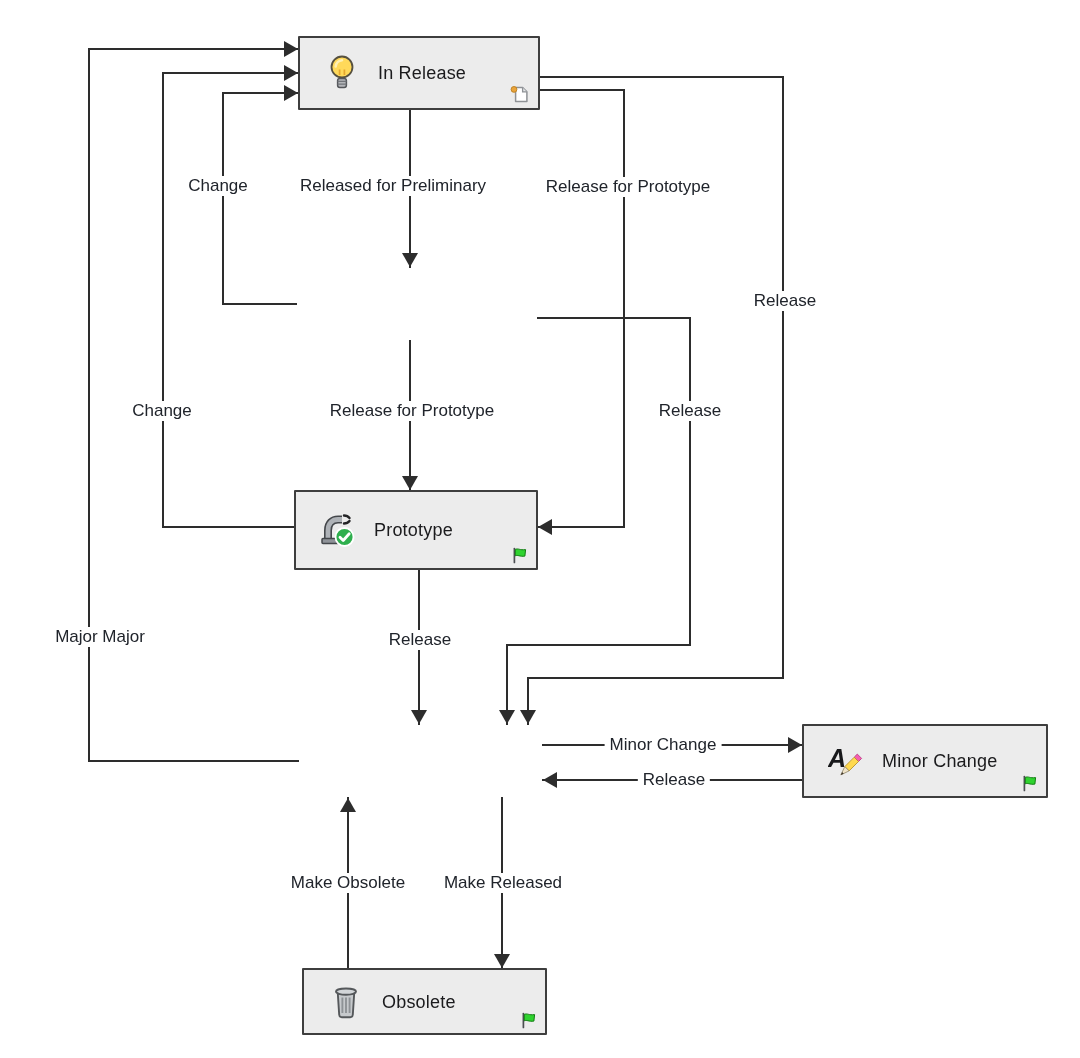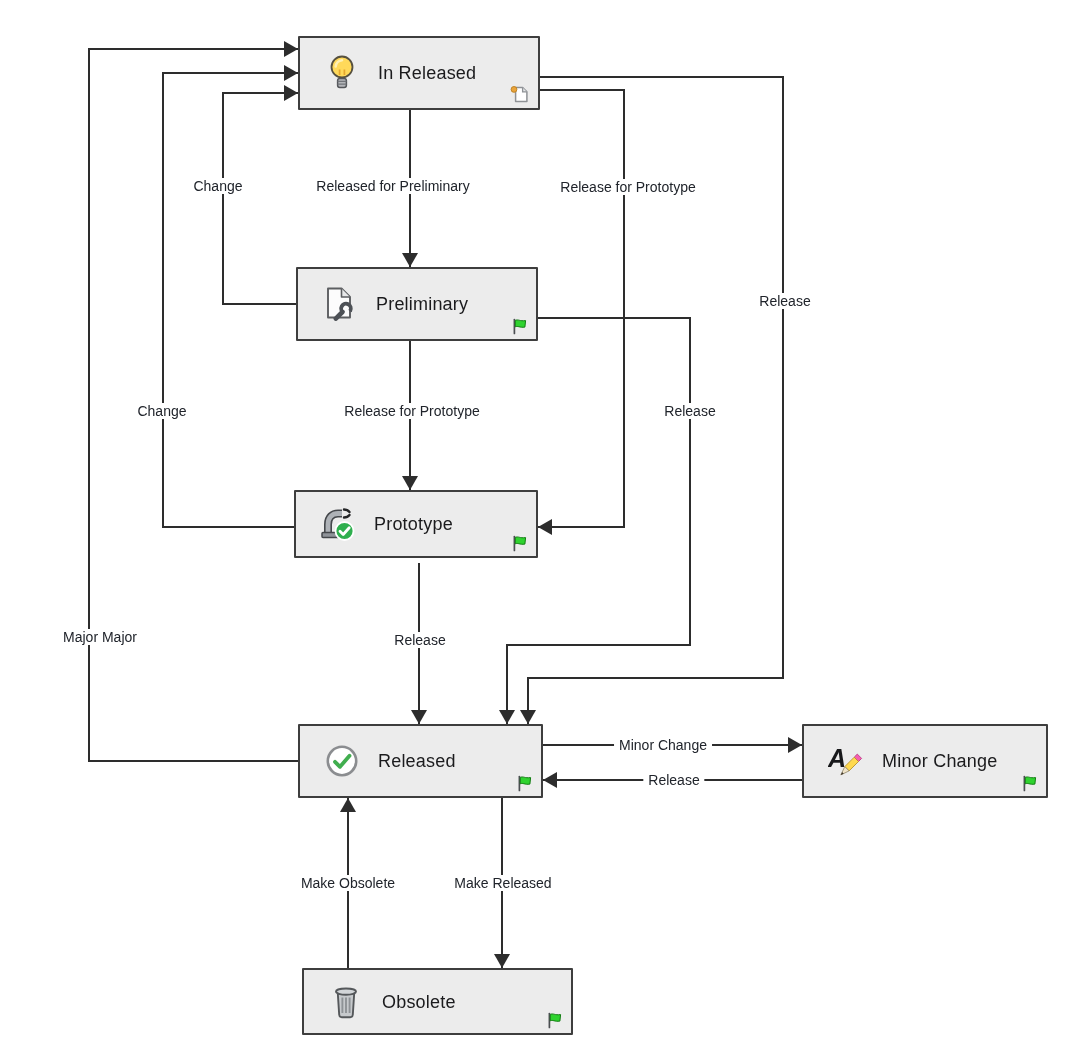--- a/index.html
+++ b/index.html
@@ -22,21 +22,21 @@
     width:44px;display:flex;justify-content:center;align-items:center;line-height:0;
   }
   .state-label{
     position:absolute;left:78px;top:50%;transform:translateY(-50%);
     font-size:18px;color:var(--state-text);white-space:nowrap;letter-spacing:.2px;
   }
   .corner-icon{position:absolute;right:9px;bottom:4px;line-height:0;}
   .edge-seg{position:absolute;background:var(--line);}
   .edge-label{
     position:absolute;transform:translate(-50%,-50%);
-    background:#ffffff;padding:0 5px;font-size:14px;
+    background:#ffffff;padding:0 5px;font-size:17px;
     color:var(--label-text);white-space:nowrap;
   }
   .arrow{position:absolute;width:0;height:0;}
   .arrow-down{border-left:8px solid transparent;border-right:8px solid transparent;border-top:14px solid var(--line);}
   .arrow-up{border-left:8px solid transparent;border-right:8px solid transparent;border-bottom:14px solid var(--line);}
   .arrow-right{border-top:8px solid transparent;border-bottom:8px solid transparent;border-left:14px solid var(--line);}
   .arrow-left{border-top:8px solid transparent;border-bottom:8px solid transparent;border-right:14px solid var(--line);}
 </style>
 </head>
 <body style="--line: #2d2d2d; --box-fill: #ececec; --box-border: #3e3e3e; --state-text: #1b1b1d; --label-text: #20242b; background: rgb(255, 255, 255);">
@@ -98,67 +98,39 @@
     <div class="state-box" style="left: 298px; top: 36px; width: 242px; height: 74px;">
       <span class="state-icon">
         <svg width="28" height="38" viewBox="0 0 28 38">
           <circle cx="14" cy="13" r="10.5" fill="#ffd95a" stroke="#56503f" stroke-width="1.8"></circle>
           <path d="M14 6.2a7 7 0 0 0-6.3 6.3" fill="none" stroke="#fff0b3" stroke-width="2.6" stroke-linecap="round"></path>
           <path d="M11.6 15.5v5.5M16.4 15.5v5.5" stroke="#e4a62e" stroke-width="1.7"></path>
           <rect x="9.6" y="24.5" width="8.8" height="9" rx="2.2" fill="#b4b6ba" stroke="#54565a" stroke-width="1.5"></rect>
           <path d="M9.6 27.4h8.8M9.6 30.2h8.8" stroke="#717479" stroke-width="1.3"></path>
         </svg>
       </span>
-      <span class="state-label">In Released</span>
+      <span class="state-label">In Release</span>
       <span class="corner-icon"><svg width="19" height="19" viewBox="0 0 19 19">
           <path d="M5.6 2.6h7l4.3 4.3v9.5H5.6z" fill="#fff" stroke="#8f9296" stroke-width="1.5" stroke-linejoin="round"></path>
           <path d="M12.6 2.6v4.3h4.3" fill="#e5e7e9" stroke="#8f9296" stroke-width="1.3"></path>
           <circle cx="4" cy="4.4" r="2.9" fill="#eaa43a" stroke="#ba7f23" stroke-width="0.9"></circle>
         </svg></span>
     </div>
-    <div class="state-box" style="left: 296px; top: 267px; width: 242px; height: 74px;">
-      <span class="state-icon">
-        <svg width="32" height="34" viewBox="0 0 32 34">
-          <path d="M4 1.5h13.5l8.5 8.5v20.5H4z" fill="#fcfcfc" stroke="#5c5e61" stroke-width="1.9" stroke-linejoin="round"></path>
-          <path d="M17.5 1.5v8.5H26" fill="#e7e8e9" stroke="#5c5e61" stroke-width="1.6" stroke-linejoin="round"></path>
-          <circle cx="22" cy="21.5" r="4.8" fill="none" stroke="#4d5156" stroke-width="3.8" stroke-dasharray="22.5 7.7" transform="rotate(118 22 21.5)"></circle>
-          <path d="M11.8 31.6l6.6-6.6" stroke="#4d5156" stroke-width="4.6" stroke-linecap="round"></path>
-        </svg>
-      </span>
-      <span class="state-label">Preliminary</span>
-      <span class="corner-icon"><svg width="16" height="17" viewBox="0 0 16 17">
-          <path d="M3.4 1.6v13.8" stroke="#4b4e52" stroke-width="1.7" stroke-linecap="round"></path>
-          <path d="M4.3 2.4c2.8-1.4 4.4 1 10.3.2l-.7 6.5c-5.2.8-6.8-1.5-9.6-.3z" fill="#2fd32f" stroke="#127c12" stroke-width="1"></path>
-        </svg></span>
-    </div>
-    <div class="state-box" style="left: 294px; top: 490px; width: 244px; height: 68px;">
+    <div class="state-box" style="left: 294px; top: 490px; width: 244px; height: 80px;">
       <span class="state-icon">
         <svg width="38" height="36" viewBox="0 0 38 36">
           <path d="M9 27v-8.5C9 11 13.5 7.5 19 7.5h4" fill="none" stroke="#44474b" stroke-width="8"></path>
           <path d="M9 27v-8.5C9 11 13.5 7.5 19 7.5h4" fill="none" stroke="#aeb2b7" stroke-width="4.8"></path>
           <path d="M25 3.5c3 0 4.5 1.2 5.5 2.5M25 11.5c3 0 4.5-1.2 5.5-2.5" fill="none" stroke="#232426" stroke-width="2.4" stroke-linecap="round"></path>
           <rect x="3" y="26.5" width="17" height="5" rx="1" fill="#8f9399" stroke="#44474b" stroke-width="1.5"></rect>
           <circle cx="25.5" cy="25" r="9" fill="#2faf4e" stroke="#ffffff" stroke-width="1.8"></circle>
           <path d="M21 25.3l3.2 3.2 6-6.8" fill="none" stroke="#fff" stroke-width="2.8" stroke-linecap="round" stroke-linejoin="round"></path>
         </svg>
       </span>
       <span class="state-label">Prototype</span>
-      <span class="corner-icon"><svg width="16" height="17" viewBox="0 0 16 17">
-          <path d="M3.4 1.6v13.8" stroke="#4b4e52" stroke-width="1.7" stroke-linecap="round"></path>
-          <path d="M4.3 2.4c2.8-1.4 4.4 1 10.3.2l-.7 6.5c-5.2.8-6.8-1.5-9.6-.3z" fill="#2fd32f" stroke="#127c12" stroke-width="1"></path>
-        </svg></span>
-    </div>
-    <div class="state-box" style="left: 298px; top: 724px; width: 245px; height: 74px;">
-      <span class="state-icon">
-        <svg width="34" height="34" viewBox="0 0 34 34">
-          <circle cx="17" cy="17" r="14.2" fill="#fff" stroke="#8b8d90" stroke-width="2.6"></circle>
-          <path d="M10 17.8l5 5 9.5-11" fill="none" stroke="#41ae4f" stroke-width="3.8" stroke-linecap="round" stroke-linejoin="round"></path>
-        </svg>
-      </span>
-      <span class="state-label">Released</span>
       <span class="corner-icon"><svg width="16" height="17" viewBox="0 0 16 17">
           <path d="M3.4 1.6v13.8" stroke="#4b4e52" stroke-width="1.7" stroke-linecap="round"></path>
           <path d="M4.3 2.4c2.8-1.4 4.4 1 10.3.2l-.7 6.5c-5.2.8-6.8-1.5-9.6-.3z" fill="#2fd32f" stroke="#127c12" stroke-width="1"></path>
         </svg></span>
     </div>
     <div class="state-box" style="left: 802px; top: 724px; width: 246px; height: 74px;">
       <span class="state-icon">
         <svg width="36" height="32" viewBox="0 0 36 32">
           <text x="0" y="22" font-family="Liberation Sans, sans-serif" font-size="25" font-weight="bold" font-style="italic" fill="#17181a">A</text>
           <path d="M26.2 12.2 29.3 9.1 33.6 13.4 30.5 16.5Z" fill="#f45fb0" stroke="#bb3f86" stroke-width="0.9"></path>
@@ -166,21 +138,21 @@
           <path d="M12.8 29.9 16.8 21.6 21.1 25.9Z" fill="#efe3c8" stroke="#8f8568" stroke-width="0.8"></path>
           <path d="M12.8 29.9 14.1 27.1 15.7 28.7Z" fill="#3f3529"></path>
         </svg>
       </span>
       <span class="state-label">Minor Change</span>
       <span class="corner-icon"><svg width="16" height="17" viewBox="0 0 16 17">
           <path d="M3.4 1.6v13.8" stroke="#4b4e52" stroke-width="1.7" stroke-linecap="round"></path>
           <path d="M4.3 2.4c2.8-1.4 4.4 1 10.3.2l-.7 6.5c-5.2.8-6.8-1.5-9.6-.3z" fill="#2fd32f" stroke="#127c12" stroke-width="1"></path>
         </svg></span>
     </div>
-    <div class="state-box" style="left: 302px; top: 968px; width: 271px; height: 67px;">
+    <div class="state-box" style="left: 302px; top: 968px; width: 245px; height: 67px;">
       <span class="state-icon">
         <svg width="28" height="34" viewBox="0 0 28 34">
           <path d="M5.8 8.5h16.4l-1.4 21.3c-.1 1.6-1 2.4-2.6 2.4h-8.4c-1.6 0-2.5-.8-2.6-2.4z" fill="#c6c9cc" stroke="#55585b" stroke-width="1.9"></path>
           <path d="M10.4 12.5v15.5M14 12.5v15.5M17.6 12.5v15.5" stroke="#8e9296" stroke-width="1.9"></path>
           <ellipse cx="14" cy="6.6" rx="10" ry="3.1" fill="#d2d5d8" stroke="#55585b" stroke-width="1.9"></ellipse>
         </svg>
       </span>
       <span class="state-label">Obsolete</span>
       <span class="corner-icon"><svg width="16" height="17" viewBox="0 0 16 17">
           <path d="M3.4 1.6v13.8" stroke="#4b4e52" stroke-width="1.7" stroke-linecap="round"></path>

